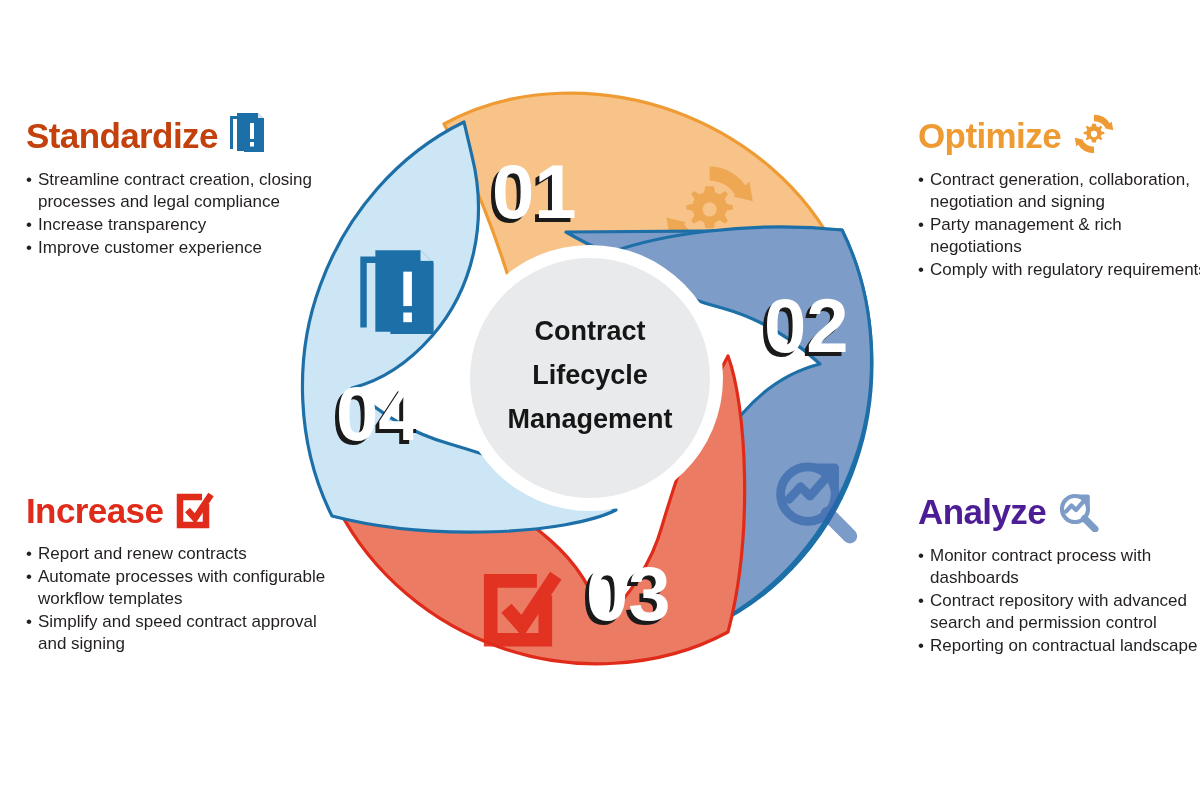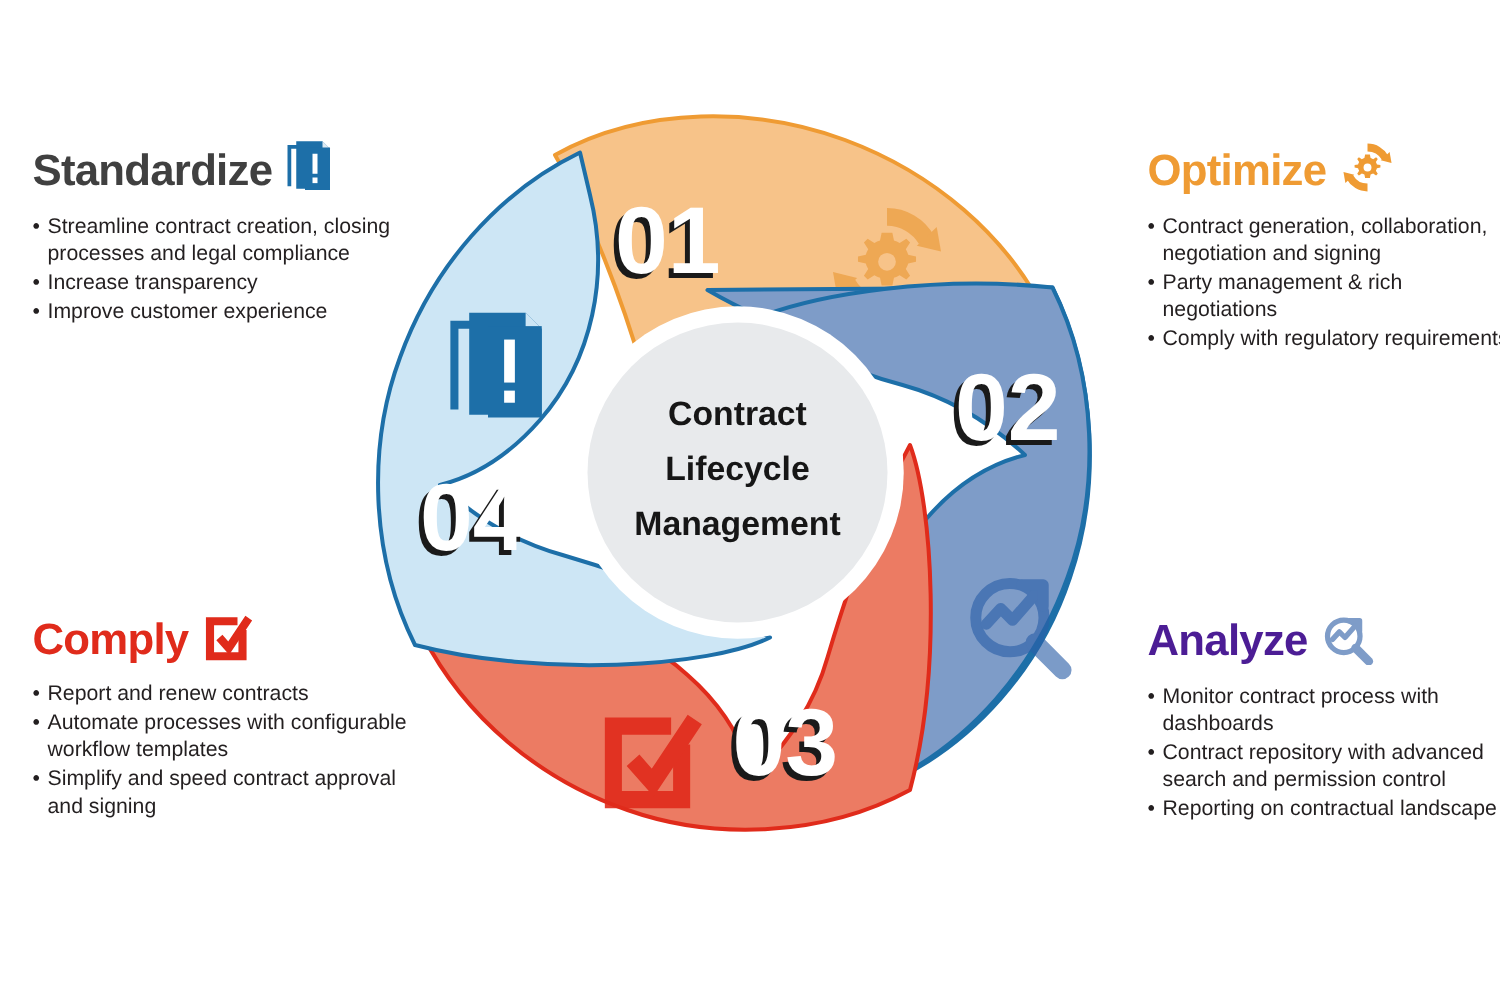--- a/index.html
+++ b/index.html
@@ -93,21 +93,21 @@
     font-size: 27px;
     fill: #161616;
     text-anchor: middle;
   }
 </style>
 </head>
 <body>
 
 <div class="quad left quad-top-left">
   <div class="quad-head">
-    <span class="quad-title" style="color:#404040">Standardize</span>
+    <span class="quad-title" style="color:#c2410c">Standardize</span>
     <span class="quad-icon">
       <svg width="46" height="44" viewBox="0 0 46 44">
         <g fill="#1D6FA8">
           <path d="M2 4 h22 l0 3 h-19 v30 h-3 z"></path>
           <path d="M9 1 h21 l6 6 v32 h-27 z" fill="#1D6FA8"></path>
           <path d="M30 1 l6 6 h-6 z" fill="#ffffff" opacity="0.85"></path>
           <rect x="16" y="6" width="20" height="34" fill="#1D6FA8"></rect>
           <rect x="22" y="11" width="4" height="16" fill="#ffffff"></rect>
           <rect x="22" y="30" width="4" height="4.5" fill="#ffffff"></rect>
         </g>
@@ -139,21 +139,21 @@
   </div>
   <ul class="bullets">
     <li>Contract generation, collaboration, negotiation and signing</li>
     <li>Party management &amp; rich negotiations</li>
     <li>Comply with regulatory requirements</li>
   </ul>
 </div>
 
 <div class="quad left quad-bot-left">
   <div class="quad-head">
-    <span class="quad-title" style="color:#E02B1B">Comply</span>
+    <span class="quad-title" style="color:#E02B1B">Increase</span>
     <span class="quad-icon">
       <svg width="44" height="42" viewBox="0 0 44 42">
         <g fill="none" stroke="#E02B1B">
           <path d="M33 16 v21 H7 V9 h22" stroke-width="6.5" stroke-linejoin="miter"></path>
           <path d="M14.5 22 l7.5 8.5 L38 6.5" stroke-width="6.5" stroke-linecap="butt" stroke-linejoin="miter"></path>
         </g>
       </svg>
     </span>
   </div>
   <ul class="bullets">

